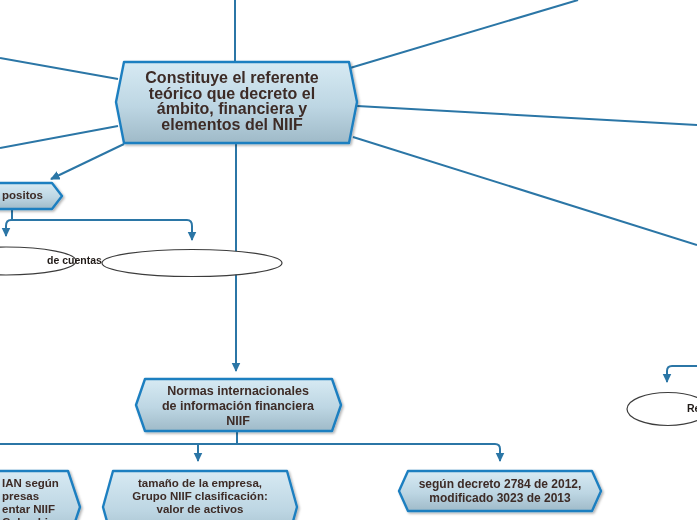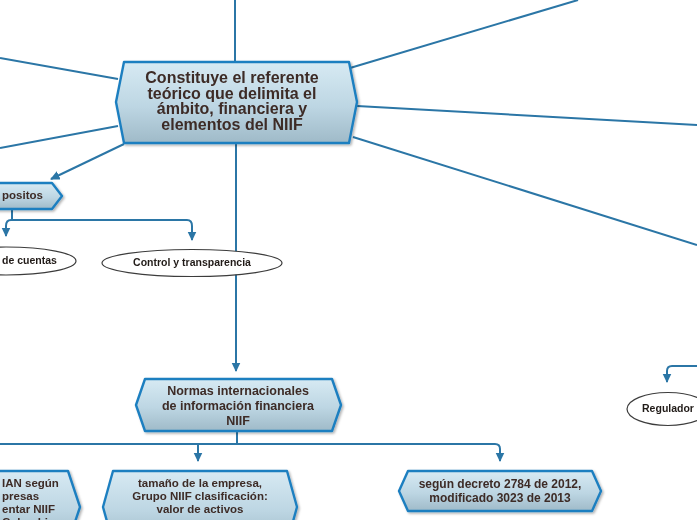--- a/index.html
+++ b/index.html
@@ -13,21 +13,21 @@
   .canvas svg{position:absolute;left:0;top:0;}
   .nt{
     position:absolute;
     font-weight:bold;
     color:#3d2b26;
     white-space:nowrap;
     text-align:center;
   }
   .nt span{display:block;}
   .ctr{transform:translateX(-50%);}
-  .ell-label{color:#211b18;}
+  .ell-label{color:#211b18;margin-left:45px;}
   .t-main{left:232px;top:70px;font-size:16px;line-height:15.5px;}
   .t-propositos{left:2px;top:189px;font-size:11.5px;line-height:13px;text-align:center;}
   .t-decuentas{left:2px;top:254px;font-size:10.5px;line-height:13px;text-align:left;}
   .t-control{left:192px;top:256px;font-size:10.5px;line-height:13px;}
   .t-niif{left:238px;top:384px;font-size:12.5px;line-height:15px;}
   .t-dian{left:2px;top:477px;font-size:11.5px;line-height:13px;text-align:left;}
   .t-grupo{left:200px;top:477px;font-size:11.5px;line-height:13px;}
   .t-decreto{left:500px;top:477px;font-size:12px;line-height:14px;}
   .t-regulador{left:668px;top:401px;font-size:10.5px;line-height:14px;}
 </style>
@@ -84,30 +84,29 @@
 
     <g stroke="#3c3c3c" stroke-width="1.2" fill="#ffffff">
       <ellipse cx="6" cy="261" rx="70" ry="14"></ellipse>
       <ellipse cx="192" cy="263" rx="90" ry="13.5"></ellipse>
       <ellipse cx="668" cy="409" rx="41" ry="16.5"></ellipse>
     </g>
   </svg>
 
   <div class="nt t-main ctr">
     <span>Constituye el referente</span>
-    <span>teórico que delimita el</span>
+    <span>teórico que decreto el</span>
     <span>ámbito, financiera y</span>
     <span>elementos del NIIF</span>
   </div>
 
   <div class="nt t-propositos">positos</div>
 
   <div class="nt t-decuentas ell-label">de cuentas</div>
 
-  <div class="nt t-control ctr ell-label">Control y transparencia</div>
 
   <div class="nt t-niif ctr">
     <span>Normas internacionales</span>
     <span>de información financiera</span>
     <span>NIIF</span>
   </div>
 
   <div class="nt t-dian">
     <span>IAN según</span>
     <span>presas</span>

